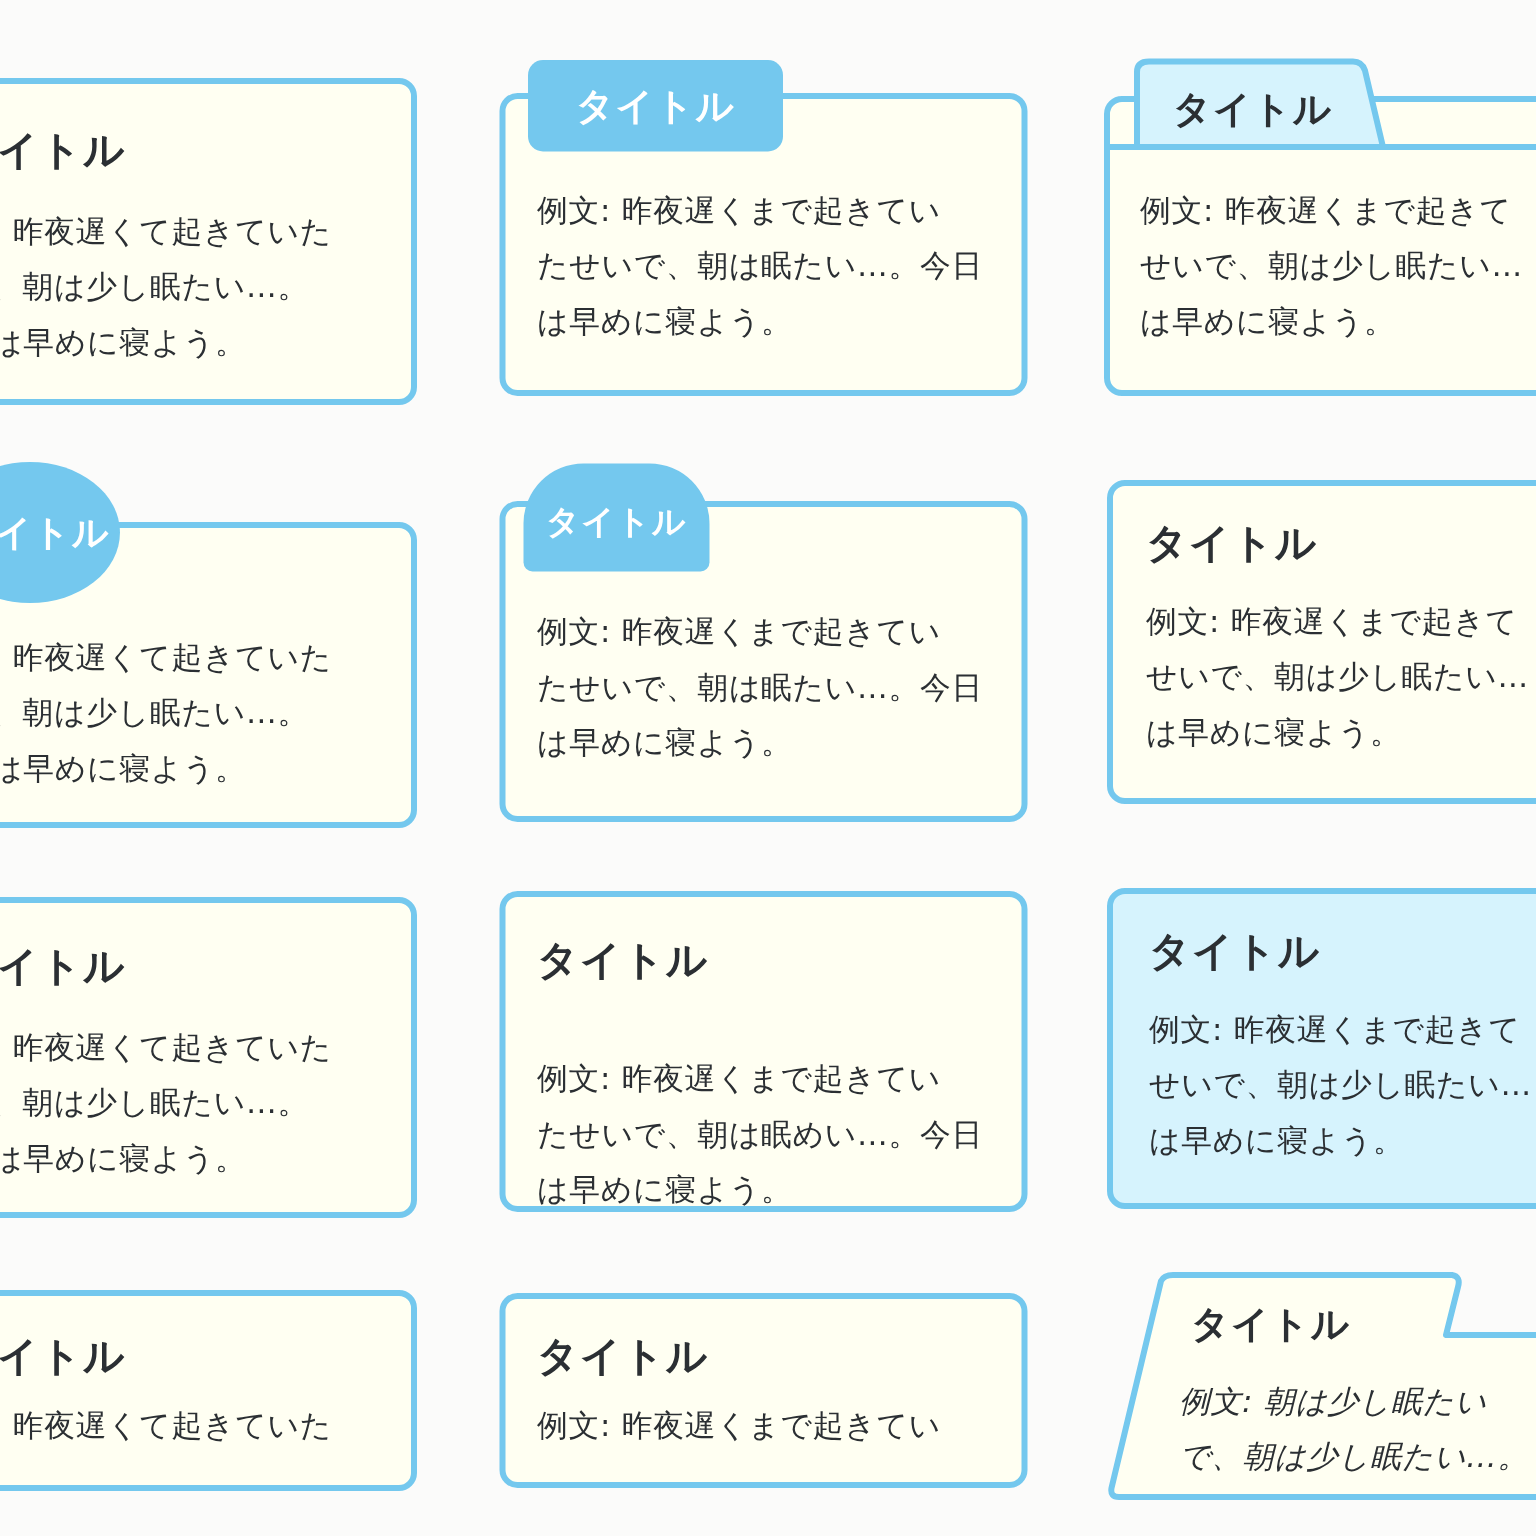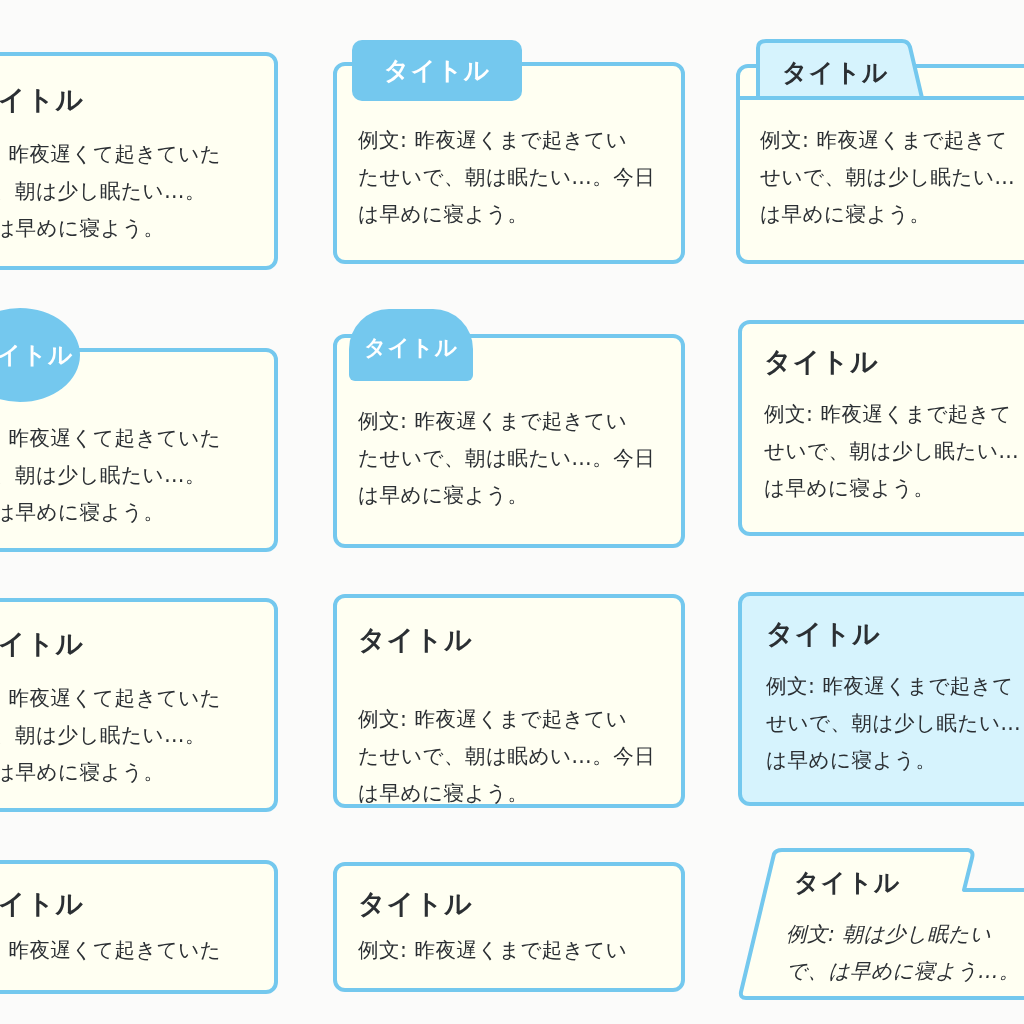--- a/index.html
+++ b/index.html
@@ -99,13 +99,13 @@
 
 <div class="box" style="left:333px; top:862px; width:352px; height:130px;"></div>
 <div class="title" style="left:358px; top:886px;">タイトル</div>
 <div class="body" style="left:358px; top:932px;"><span>例文: 昨夜遅くまで起きてい</span></div>
 
 <svg width="300" height="160" style="left:736px; top:846px;">
   <path d="M38 8 Q40 4 46 4 L232 4 Q238 5 236 12 L228 44 L310 44 L310 152 L10 152 Q4 152 5 146 Z" fill="#fffff2" stroke="#74c8ee" stroke-width="4" stroke-linejoin="round"></path>
 </svg>
 <div class="title italic" style="left:794px; top:866px; font-size:25px; font-style:normal;">タイトル</div>
 <div class="body italic" style="left:786px; top:916px;"><span>例文: 朝は少し眠たい</span>
-<span>で、は早めに寝よう…。</span></div>
+<span>で、朝は少し眠たい…。</span></div>
 
 </body></html>

